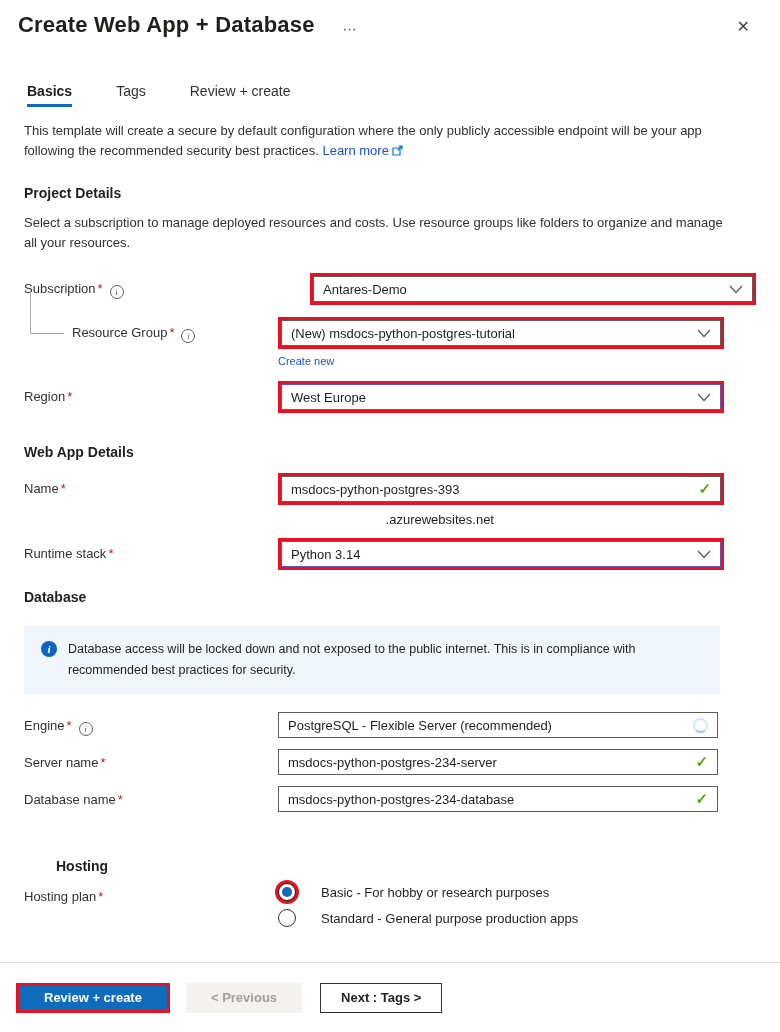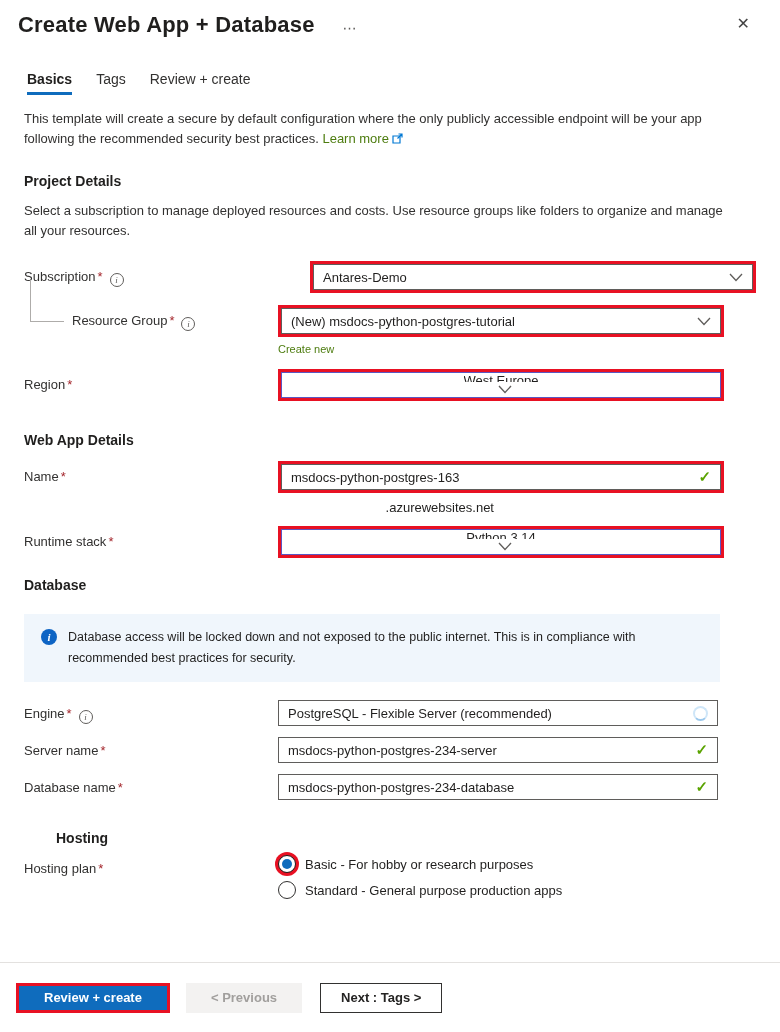--- a/index.html
+++ b/index.html
@@ -1,57 +1,57 @@
 <!DOCTYPE html>
 <html><head>
 <meta charset="utf-8">
 <style>
   * { box-sizing: border-box; margin: 0; padding: 0; }
   html,body { background:#ffffff; }
   body { font-family: "Liberation Sans", sans-serif; color:#323130; }
   .page { position:relative; width:780px; height:1032px; background:#fff; overflow:hidden; margin:0 auto; }
 
   
-  .hdr { display:flex; align-items:flex-start; padding:12px 24px 0 18px; }
+  .hdr { display:flex; align-items:center; padding:12px 24px 0 18px; }
   .hdr-title { font-size:22px; font-weight:700; color:#201f1e; letter-spacing:.2px; }
   .hdr-dots { margin-left:28px; margin-top:8px; color:#5a5856; font-size:14px; letter-spacing:1px; cursor:pointer; }
   .hdr-close { margin-left:auto; margin-right:6px; margin-top:4px; color:#444; font-size:16px; cursor:pointer; line-height:1; }
 
   
-  .tabs { display:flex; margin:33px 0 0 27px; }
+  .tabs { display:flex; margin:45px 0 0 27px;gap:20px; }
   .tab { margin-right:24px; font-size:14px; color:#323130; padding-bottom:5px; cursor:pointer; }
   .tab.active { font-weight:700; color:#201f1e; border-bottom:3px solid #0f6cbd; }
 
   .content { padding:0 24px; }
   p.desc { font-size:13px; line-height:20px; color:#323130; width:704px; }
   .intro { margin-top:14px; }
-  .link { color:#4d7c0f; text-decoration:none; cursor:pointer; }
+  .link { color:#1d4ed8; text-decoration:none; cursor:pointer; }
   .extlink-icon { display:inline-block; vertical-align:-1px; margin-left:3px; }
   h3.sect { font-size:14px; font-weight:700; color:#201f1e; }
   .h-project { margin-top:23px; }
   .h-webapp  { margin-top:31px; }
   .h-db      { margin-top:19px; }
-  .h-hosting { margin-top:30px;padding-left:32px; }
+  .h-hosting { margin-top:46px;padding-left:32px; }
   .desc2 { margin-top:12px; }
 
   
   .row { display:flex; align-items:flex-start; }
   .lbl { width:254px; padding-top:8px; font-size:13px; color:#323130; flex:none; }
   .lbl.slim { padding-top:6px; }
   .req { color:#a4262c; margin-left:2px; }
   .info-i { display:inline-block; width:14px; height:14px; border:1px solid #5f5d5b; border-radius:50%;
             font-size:9px; line-height:12px; text-align:center; color:#5f5d5b; margin-left:7px;
             vertical-align:-2px; font-style:italic; font-family:"Liberation Serif", serif; cursor:pointer; }
   .ctl { width:446px; flex:none; }
 
   .hl { border:3px solid #e81123; }            
   .field { display:flex; align-items:center; height:26px; background:#fff;
            border:1px solid #5f5d5b; padding:0 9px; font-size:13px; color:#201f1e; cursor:pointer; }
   .hl > .field { width:440px; }
-  .field.focus-purple { border-color:#5b57c2;flex-direction:column; }
+  .field.focus-purple { border-color:#5b57c2; }
   .field .val { flex:1 1 auto; white-space:nowrap; overflow:hidden; }
   .chev { flex:none; margin-left:8px; }
   .check { flex:none; margin-left:8px; color:#5aa300; font-size:15px; font-weight:700; }
   .spinner { flex:none; width:15px; height:15px; border-radius:50%;
              border:2px solid #cfe6f8; border-bottom-color:#9cc8ec; margin-left:8px; }
 
   .row-sub { margin-top:20px;justify-content:space-between; }
   .row-rg  { margin-top:12px; }
   .rg-lbl { position:relative; }
   .tree { position:absolute; left:6px; top:-25px; width:34px; height:42px;
@@ -77,21 +77,21 @@
 
   
   .row-hplan { margin-top:9px; }
   .radio-opt { display:flex; align-items:center; }
   .radio-opt + .radio-opt { margin-top:8px; }
   .radio { width:18px; height:18px; border:1px solid #323130; border-radius:50%; background:#fff;
            display:flex; align-items:center; justify-content:center; flex:none; cursor:pointer; }
   .radio.sel { border-color:#1b1a19; }
   .radio.sel::after { content:""; width:10px; height:10px; border-radius:50%; background:#0f6cbd; }
   .radio-hl { box-shadow:0 0 0 3px #e81123; }
-  .radio-lbl { margin-left:9px; font-size:13px; color:#201f1e; }
+  .radio-lbl { margin-left:25px; font-size:13px; color:#201f1e; }
 
   
   .footer { position:absolute; left:0; right:0; bottom:0; height:70px;
             border-top:1px solid #e3e1df; background:#fff; display:flex; align-items:center;
             padding-left:16px; }
   .btn-hl { border:3px solid #e81123; flex:none; }
   .btn-primary { display:block; height:24px; padding:0 25px; background:#0f6cbd; color:#fff;
                  font-size:13px; font-weight:700; border:none; font-family:inherit; cursor:pointer; }
   .btn-prev { margin-left:16px; height:30px; padding:0 24px; background:#f3f2f1; color:#a19f9d;
               border:1px solid #f3f2f1; font-size:13px; font-weight:700; font-family:inherit; }
@@ -164,21 +164,21 @@
         </div>
       </div>
     </div>
 
     <h3 class="sect h-webapp">Web App Details</h3>
 
     <div class="row row-name">
       <div class="lbl"><span>Name</span><span class="req">*</span></div>
       <div class="ctl hl">
         <div class="field">
-          <span class="val">msdocs-python-postgres-163</span>
+          <span class="val">msdocs-python-postgres-393</span>
           <span class="check">✓</span>
         </div>
       </div>
     </div>
     <div class="suffix">.azurewebsites.net</div>
 
     <div class="row row-runtime">
       <div class="lbl"><span>Runtime stack</span><span class="req">*</span></div>
       <div class="ctl hl">
         <div class="field focus-purple">

